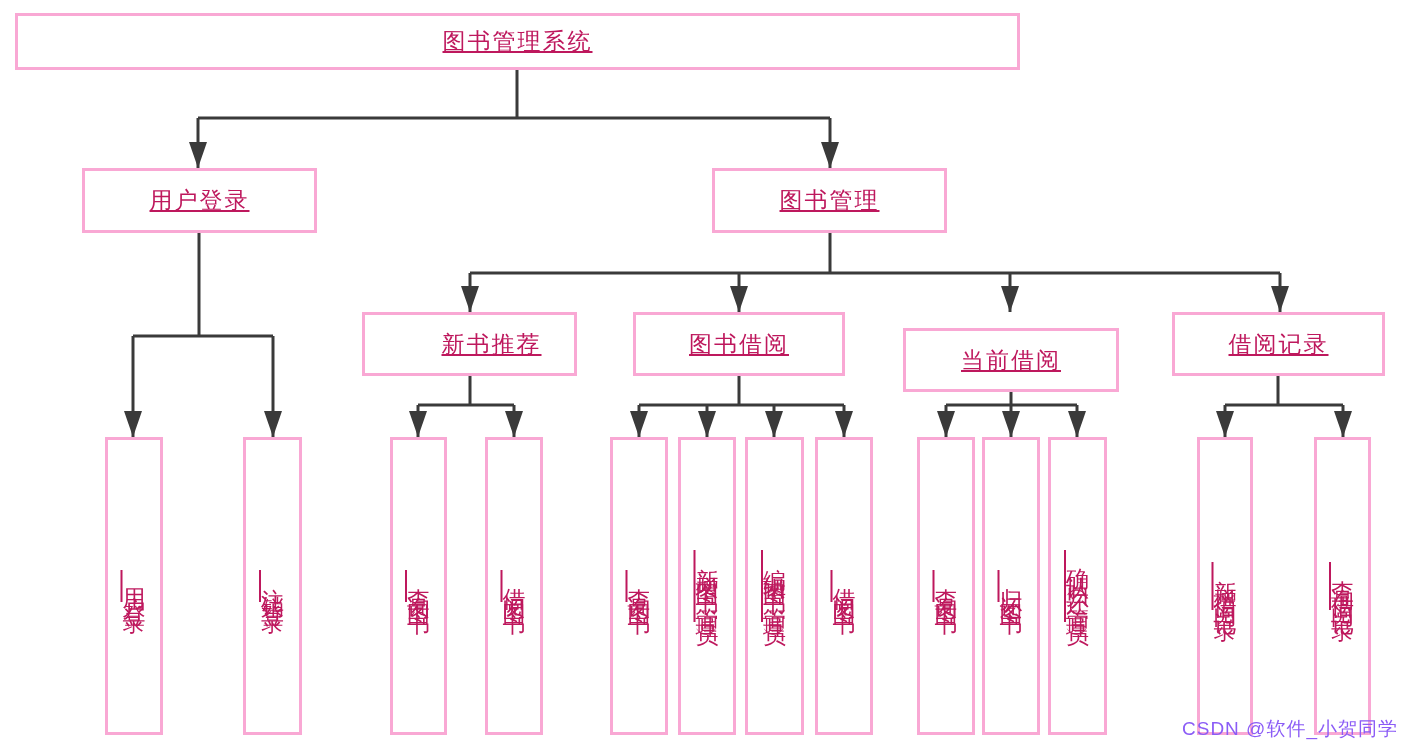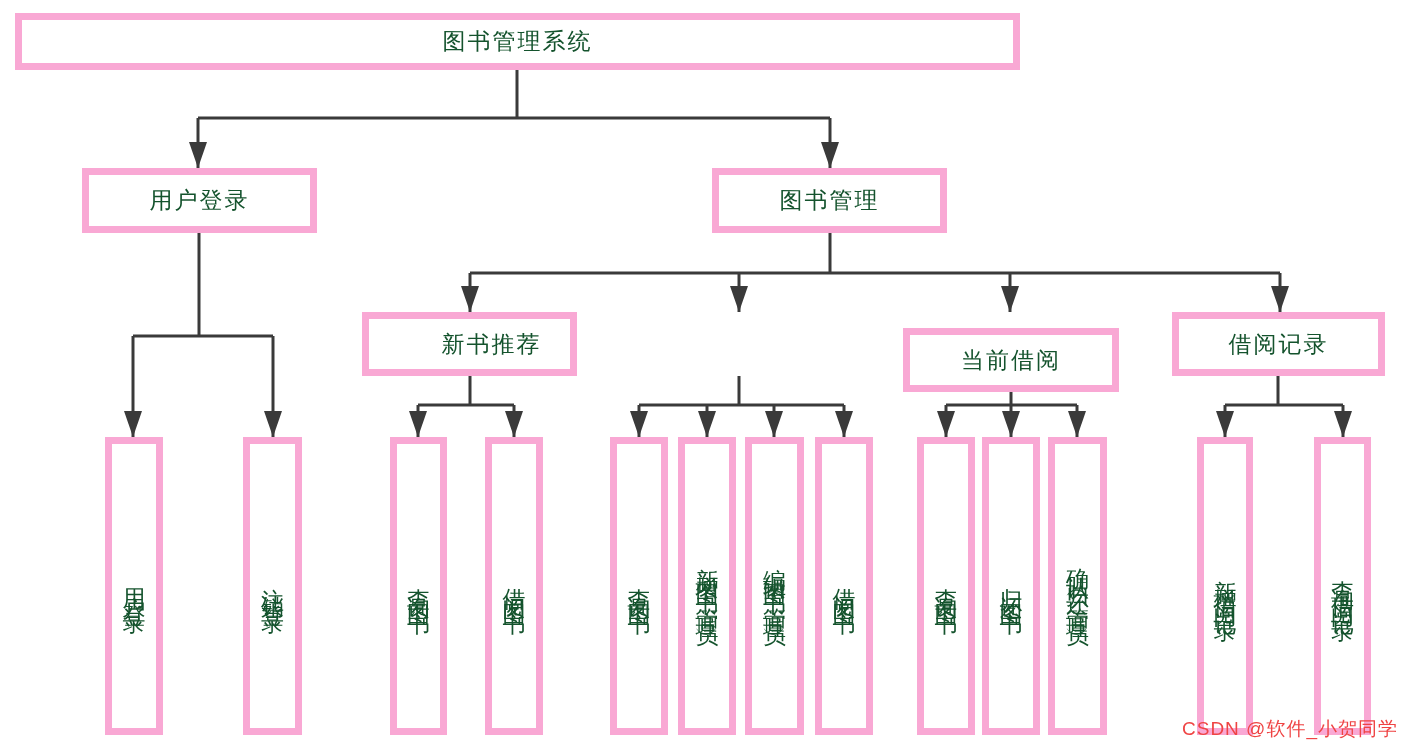--- a/index.html
+++ b/index.html
@@ -14,43 +14,44 @@
   .wires {
     position: absolute;
     left: 0; top: 0;
     width: 1405px; height: 747px;
     pointer-events: none;
   }
   .node {
     position: absolute;
     box-sizing: border-box;
     background: #ffffff;
-    border: 7px solid #f9a8d4;
+    border: 3px solid #f9a8d4;
     display: flex;
     align-items: center;
     justify-content: center;
-    color: #14532d;
+    color: #be185d;
     z-index: 2;
+    text-decoration: underline;
   }
   .h-node { font-size: 23px; letter-spacing: 2px; white-space: nowrap; }
   .v-node {
     writing-mode: vertical-rl;
     text-orientation: mixed;
     font-size: 23px;
     letter-spacing: 8px;
     line-height: 1;
   }
   .watermark {
     position: absolute;
     left: 1182px;
     top: 716px;
     width: 210px;
     text-align: right;
     font-size: 19px;
-    color: #ef4444;
+    color: #8b5cf6;
     letter-spacing: 1px;
     white-space: nowrap;
     z-index: 3;
   }
 </style>
 </head>
 <body>
 
 <div class="stage">
 
@@ -96,20 +97,21 @@
       <path d="M1343,405 V437" marker-end="url(#ah)"></path>
     </g>
   </svg>
 
   <div class="node h-node" style="left:15px; top:13px; width:1005px; height:57px;">图书管理系统</div>
 
   <div class="node h-node" style="left:82px; top:168px; width:235px; height:65px;">用户登录</div>
   <div class="node h-node" style="left:712px; top:168px; width:235px; height:65px;">图书管理</div>
 
   <div class="node h-node" style="left:362px; top:312px; width:215px; height:64px;padding-left:44px;">新书推荐</div>
+  <div class="node h-node" style="left:633px; top:312px; width:212px; height:64px;">图书借阅</div>
   <div class="node h-node" style="left:903px; top:312px; width:216px; height:64px;margin-top:16px;">当前借阅</div>
   <div class="node h-node" style="left:1172px; top:312px; width:213px; height:64px;">借阅记录</div>
 
   <div class="node v-node" style="left:105px; top:437px; width:58px; height:298px;">用户登录</div>
   <div class="node v-node" style="left:243px; top:437px; width:59px; height:298px;">注销登录</div>
 
   <div class="node v-node" style="left:390px; top:437px; width:57px; height:298px;">查询图书</div>
   <div class="node v-node" style="left:485px; top:437px; width:58px; height:298px;">借阅图书</div>
 
   <div class="node v-node" style="left:610px; top:437px; width:58px; height:298px;">查询图书</div>

